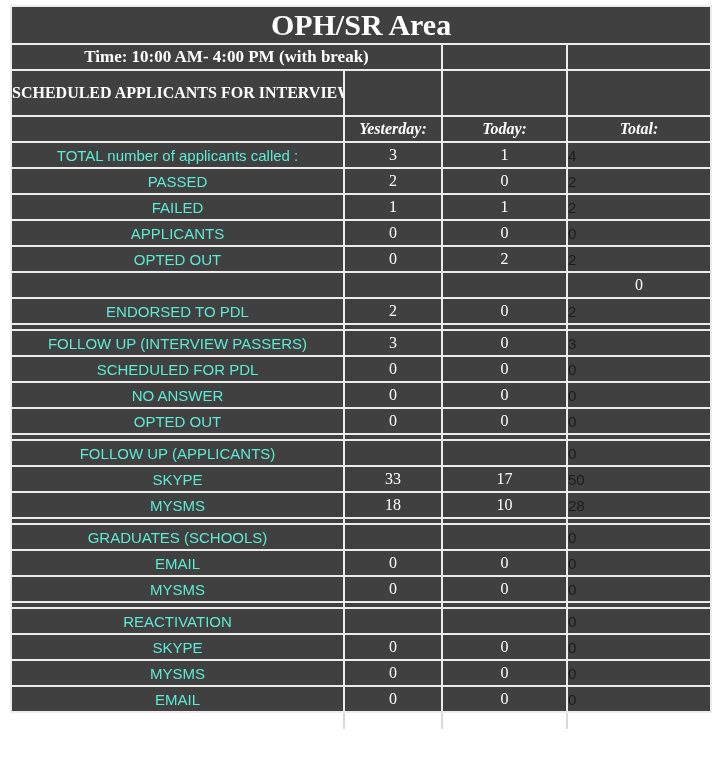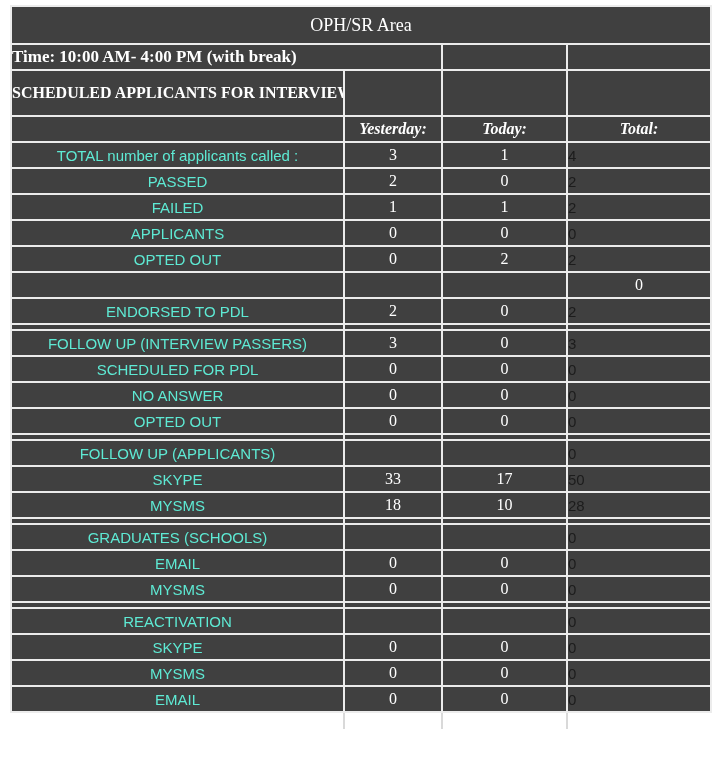--- a/index.html
+++ b/index.html
@@ -27,26 +27,26 @@
     overflow: hidden;
     white-space: nowrap;
     vertical-align: middle;
     padding: 0;
   }
   td.title-cell {
     height: 36px;
     text-align: center;
     color: #ffffff;
     font-family: "Liberation Serif", "DejaVu Serif", serif;
-    font-weight: normal;
-    font-size: 18px;
+    font-weight: bold;
+    font-size: 30px;
   }
   td.time-cell {
     height: 24px;
-    text-align: left;
+    text-align: center;
     color: #ffffff;
     font-family: "Liberation Serif", "DejaVu Serif", serif;
     font-weight: bold;
     font-size: 17px;
   }
   td.section-cell {
     height: 44px;
     text-align: center;
     color: #ffffff;
     font-family: "Liberation Serif", "DejaVu Serif", serif;

